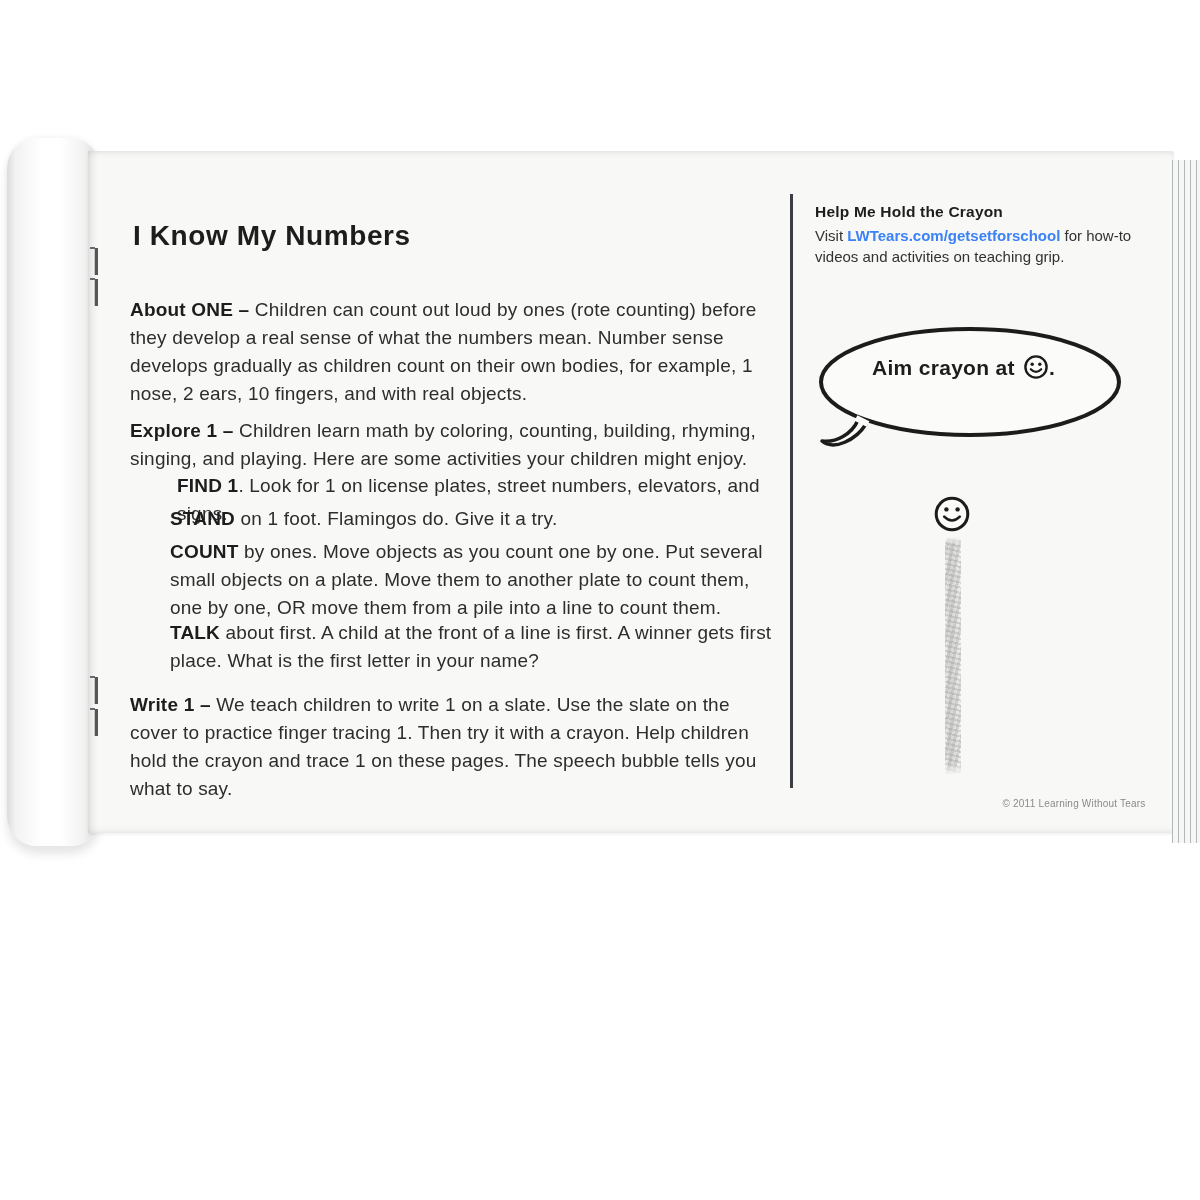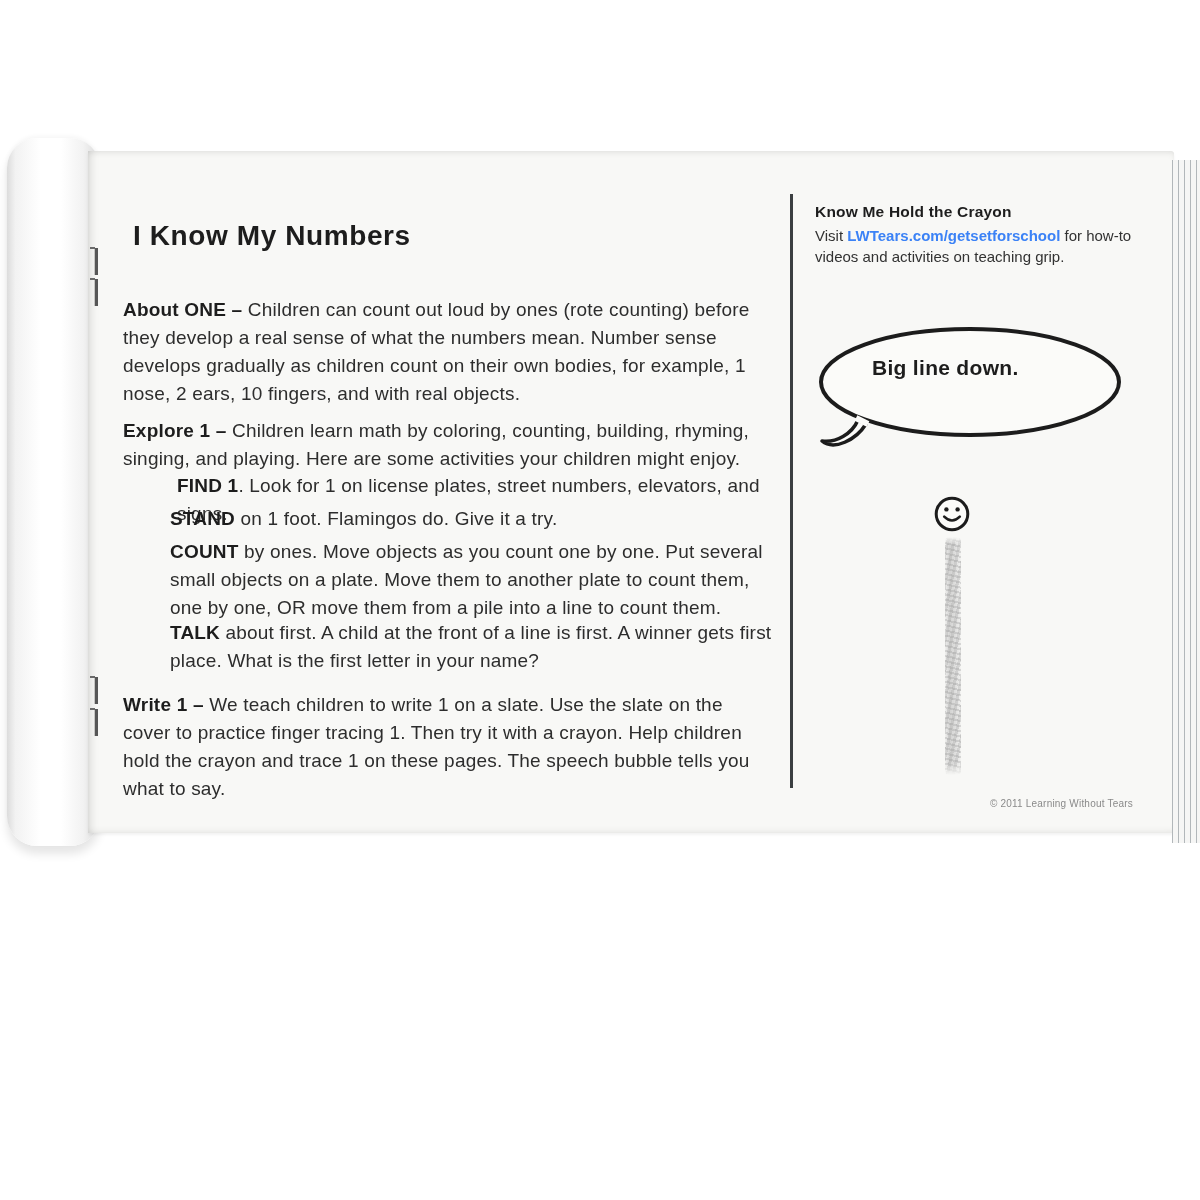--- a/index.html
+++ b/index.html
@@ -38,21 +38,21 @@
   .staple{position:absolute; width:3px; height:27px; background:#565656; box-shadow:-1px 0 0 rgba(0,0,0,.18);}
   .staple::before{content:""; position:absolute; left:-5px; top:-1px; width:5px; height:2px; background:#6a6a6a;}
 
   
   .t{position:absolute; font-size:19px; line-height:28px; letter-spacing:.2px;}
   .t b{font-weight:700; color:#1d1d1d;}
   .title{
     position:absolute; left:133px; top:200px; font-size:28px; line-height:34px;
     font-weight:700; letter-spacing:.6px; color:#1d1d1d;
   }
-  .col-main{left:123px; width:650px;}
+  .col-main{left:130px; width:650px;}
   .col-indent{left:170px; width:610px;}
 
   
   .divider{position:absolute; left:790px; top:194px; width:3px; height:594px; background:#3b3f41;}
 
   
   .sb-heading{position:absolute; left:815px; top:203px; font-size:15.5px; font-weight:700; color:#1d1d1d; letter-spacing:.2px;}
   .sb-visit{position:absolute; left:815px; top:225px; width:345px; font-size:15px; line-height:21px; color:#323232;}
   .sb-visit b{font-weight:700; color:#3b82f6;}
 
@@ -71,21 +71,21 @@
       repeating-linear-gradient(13deg, rgba(150,150,150,.30) 0 2px, rgba(255,255,255,0) 2px 5px),
       repeating-linear-gradient(-78deg, rgba(165,165,165,.32) 0 3px, rgba(255,255,255,0) 3px 6px),
       linear-gradient(90deg, rgba(215,215,215,.25), rgba(178,178,178,.55) 30%, rgba(198,198,198,.45) 70%, rgba(228,228,228,.25));
     border-radius:4px;
     filter:blur(.5px);
     -webkit-mask-image:linear-gradient(transparent 0,#000 3%,#000 95%,transparent 100%);
             mask-image:linear-gradient(transparent 0,#000 3%,#000 95%,transparent 100%);
   }
 
   .copyright{
-    position:absolute; left:990px; top:797px; width:168px; text-align:left;
+    position:absolute; left:990px; top:797px; width:168px; text-align:center;
     font-size:10px; line-height:14px; color:#8a8a8a; letter-spacing:.2px;
   }
 </style>
 </head>
 <body>
 
 <div class="canvas">
 
   <div class="roll"></div>
 
@@ -108,33 +108,38 @@
   <p class="t col-indent" style="top:458px;margin-top:47px;"><b>STAND</b><span> on 1 foot. Flamingos do. Give it a try.</span></p>
 
   <p class="t col-indent" style="top:600px;"><b>TALK</b><span> about first. A child at the front of a line is first. A winner gets first place. What is the first letter in your name?</span></p>
 
   <p class="t col-indent" style="top:519px;"><b>COUNT</b><span> by ones. Move objects as you count one by one. Put several small objects on a plate. Move them to another plate to count them, one by one, OR move them from a pile into a line to count them.</span></p>
 
   <p class="t col-main" style="top:672px;"><b>Write 1 –</b><span> We teach children to write 1 on a slate. Use the slate on the cover to practice finger tracing 1. Then try it with a crayon. Help children hold the crayon and trace 1 on these pages. The speech bubble tells you what to say.</span></p>
 
   <div class="divider"></div>
 
-  <div class="sb-heading">Know Me Hold the Crayon</div>
+  <div class="sb-heading">Help Me Hold the Crayon</div>
 
   <p class="sb-visit" style="margin:0;"><span>Visit </span><b>LWTears.com/getsetforschool</b><span> for how-to videos and activities on teaching grip.</span></p>
 
   <div class="bubble">
     <svg width="316" height="130" viewBox="0 0 316 130">
       <ellipse cx="158" cy="58" rx="149" ry="53" fill="#fbfbf9" stroke="#1c1c1c" stroke-width="4"></ellipse>
       <path d="M46 96 C40 110 24 119 10 117 C22 127 44 116 54 100 Z" fill="#fbfbf9" stroke="#1c1c1c" stroke-width="3.5" stroke-linejoin="round"></path>
       <path d="M44 94 L56 100" stroke="#fbfbf9" stroke-width="6"></path>
     </svg>
   </div>
   <div class="bubble-text">
-    <div>Big line down.</div>
+    <div><span>Aim crayon at </span><svg class="smiley-inline" width="26" height="26" viewBox="0 0 26 26">
+          <circle cx="13" cy="13" r="10.6" fill="none" stroke="#1c1c1c" stroke-width="2.4"></circle>
+          <circle cx="9.2" cy="10.2" r="1.7" fill="#1c1c1c"></circle>
+          <circle cx="16.8" cy="10.2" r="1.7" fill="#1c1c1c"></circle>
+          <path d="M7.8 15.2 q5.2 5.4 10.4 0" fill="none" stroke="#1c1c1c" stroke-width="2.2" stroke-linecap="round"></path>
+        </svg><span>.</span></div>
   </div>
 
   <svg class="trace-smiley" width="38" height="38" viewBox="0 0 38 38">
     <circle cx="19" cy="19" r="15.8" fill="#fbfbf9" stroke="#1c1c1c" stroke-width="3"></circle>
     <circle cx="13.4" cy="14.4" r="2.2" fill="#1c1c1c"></circle>
     <circle cx="24.6" cy="14.4" r="2.2" fill="#1c1c1c"></circle>
     <path d="M11.2 21.6 q7.8 7.8 15.6 0" fill="none" stroke="#1c1c1c" stroke-width="2.6" stroke-linecap="round"></path>
   </svg>
   <div class="crayon-stroke"></div>
 

